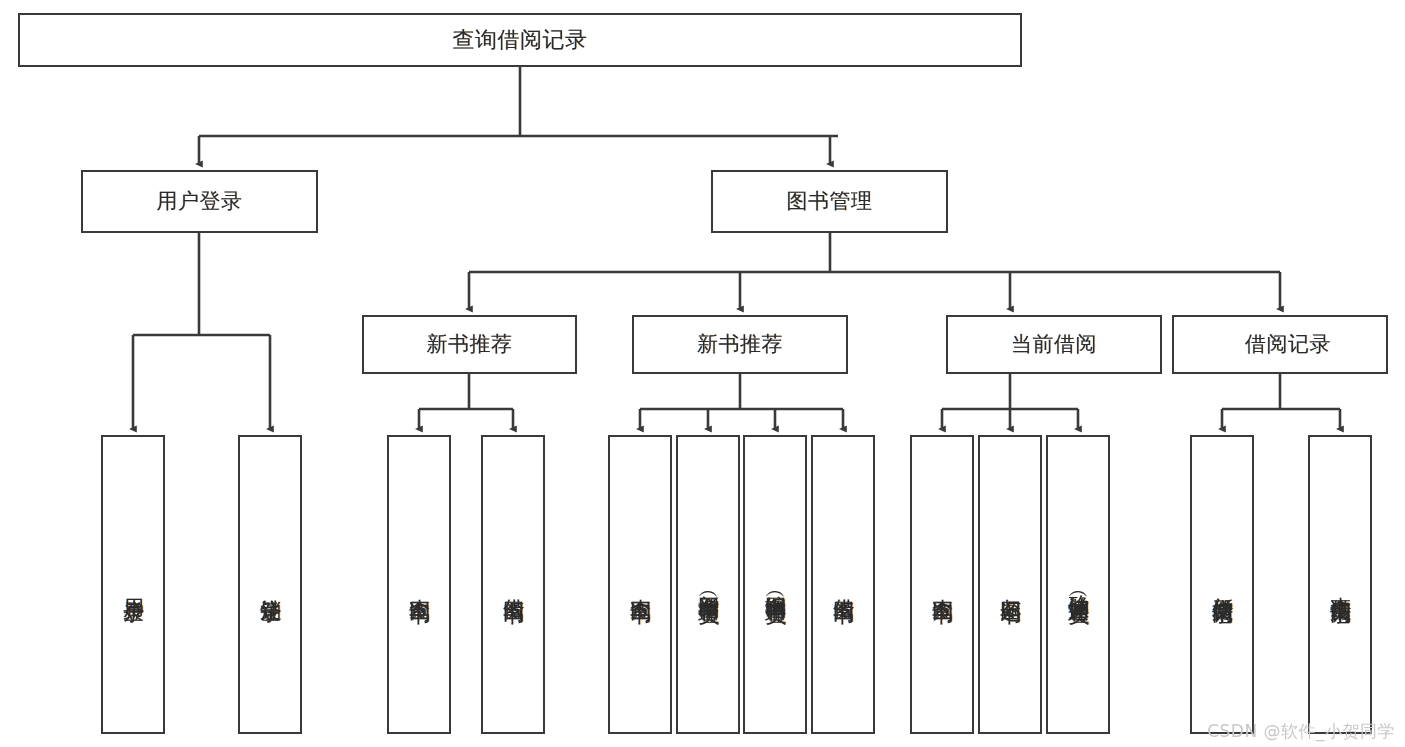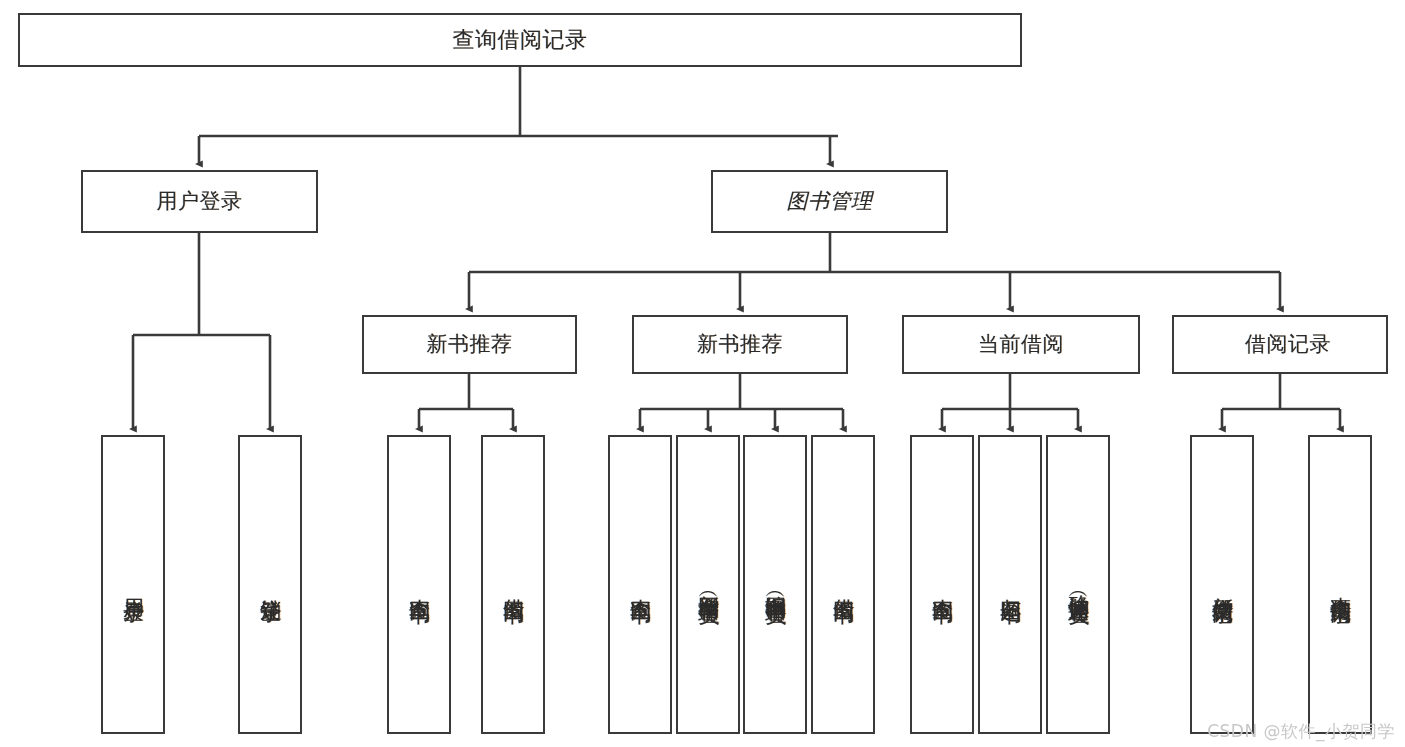--- a/index.html
+++ b/index.html
@@ -135,31 +135,31 @@
     </g>
   </svg>
 
   <div class="node root" style="left:18px; top:13px; width:1004px; height:54px;">
     <span class="node-label">查询借阅记录</span>
   </div>
 
   <div class="node" style="left:81px; top:170px; width:237px; height:63px;">
     <span class="node-label">用户登录</span>
   </div>
-  <div class="node" style="left:711px; top:170px; width:237px; height:63px;font-style:italic;">
+  <div class="node" style="left:711px; top:170px; width:237px; height:63px;">
     <span class="node-label">图书管理</span>
   </div>
 
   <div class="node" style="left:362px; top:315px; width:215px; height:59px;">
     <span class="node-label">新书推荐</span>
   </div>
   <div class="node" style="left:632px; top:315px; width:216px; height:59px;">
     <span class="node-label">新书推荐</span>
   </div>
-  <div class="node" style="left:902px; top:315px; width:238px; height:59px;">
+  <div class="node" style="left:946px; top:315px; width:216px; height:59px;">
     <span class="node-label">当前借阅</span>
   </div>
   <div class="node" style="left:1172px; top:315px; width:216px; height:59px;padding-left:16px;">
     <span class="node-label">借阅记录</span>
   </div>
 
   <div class="node leaf" style="left:101px; top:435px; width:64px; height:299px;">
     <span class="node-label">用户登录</span>
   </div>
   <div class="node leaf" style="left:238px; top:435px; width:64px; height:299px;">

